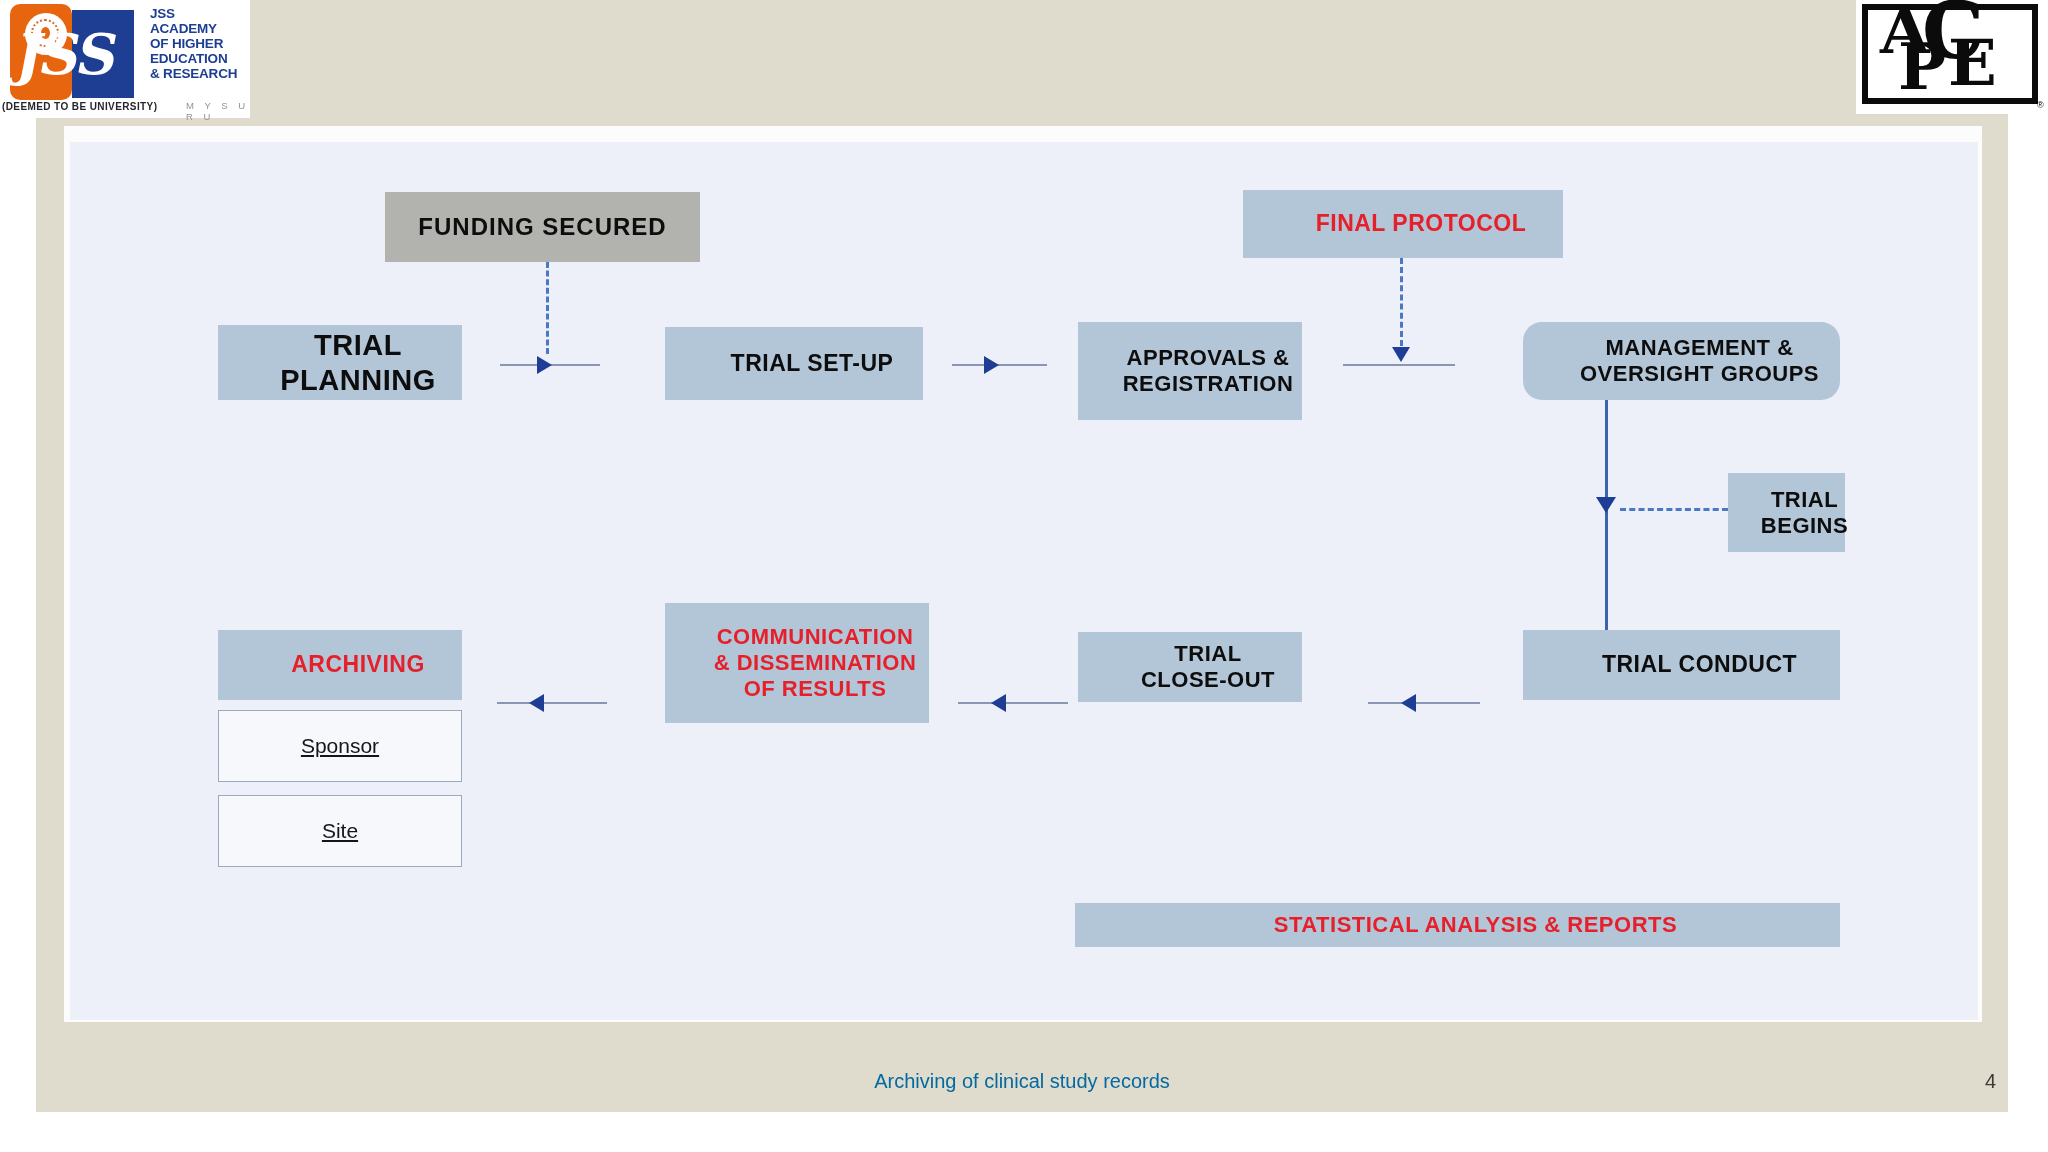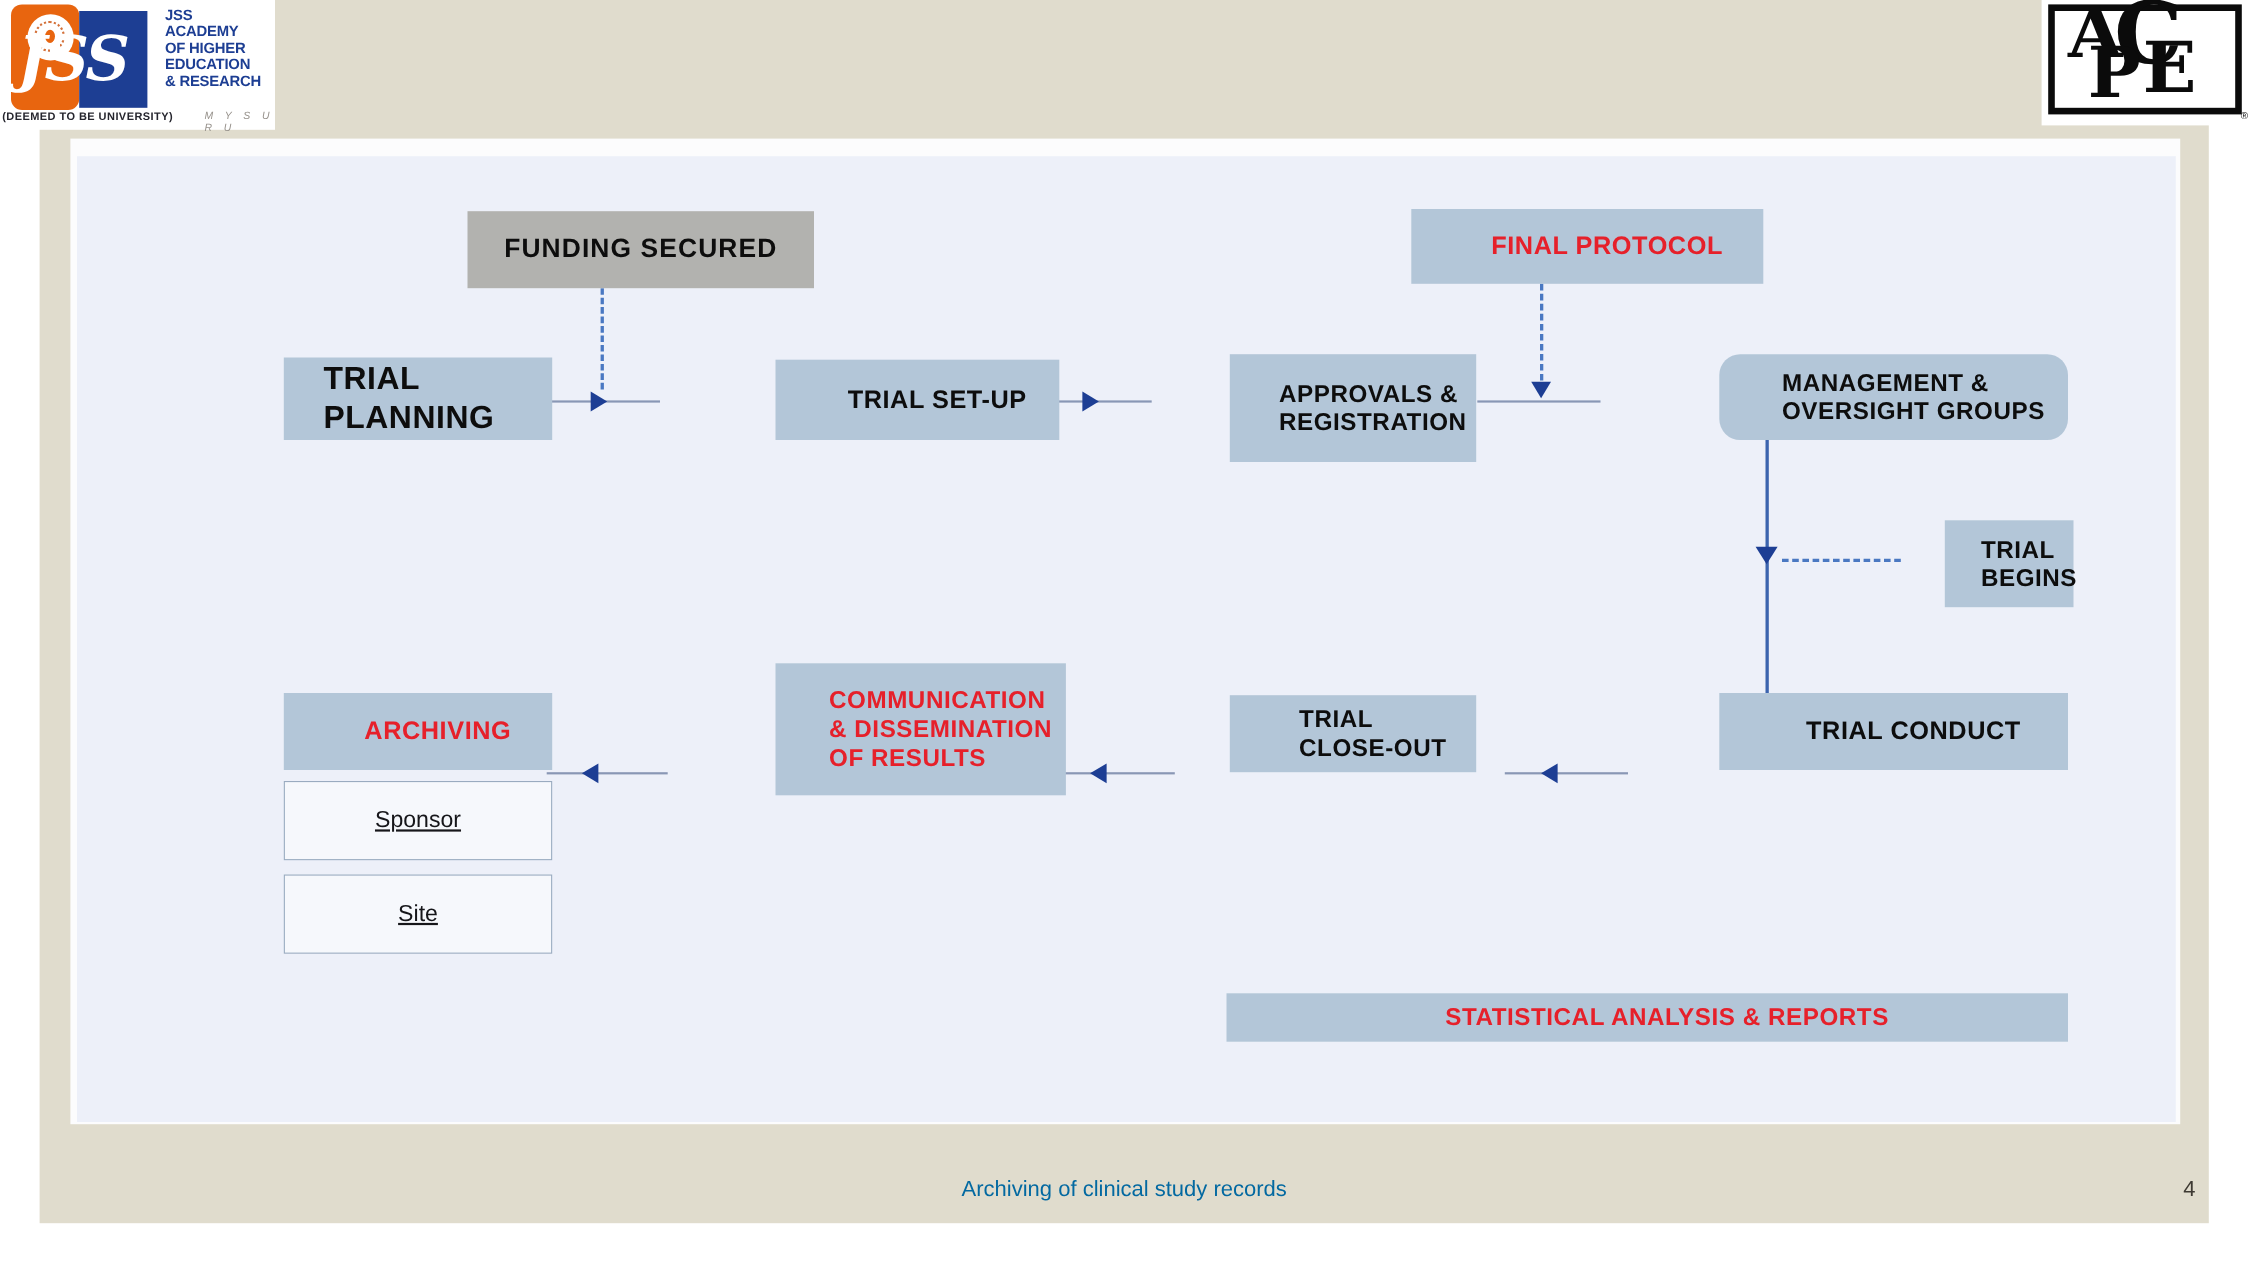--- a/index.html
+++ b/index.html
@@ -5,22 +5,22 @@
   * { margin:0; padding:0; box-sizing:border-box; }
   html,body { width:2048px; height:1152px; background:#ffffff; overflow:hidden;
               font-family:"Liberation Sans", sans-serif; }
   .abs { position:absolute; }
   .page { position:absolute; left:0; top:0; width:2048px; height:1152px; background:#ffffff; }
   .slide { left:36px; top:0; width:1972px; height:1112px; background:#e0dccd; }
   .panel-white { left:64px; top:126px; width:1918px; height:896px; background:#fcfcfd; }
   .panel-blue { left:70px; top:142px; width:1908px; height:878px; background:#edf0f9; }
 
   .node { position:absolute; display:flex; align-items:center; justify-content:center;
-          font-weight:bold; letter-spacing:0.5px; line-height:1.18;
-          white-space:pre-line; color:#0d0d0d;margin-left:40px; }
+          text-align:center; font-weight:bold; letter-spacing:0.5px; line-height:1.18;
+          white-space:pre-line; color:#0d0d0d; }
   .box-blue { background:#b3c6d8;padding-left:36px; }
   .box-gray { background:#b2b2af; }
   .txt-red  { color:#e6202a; }
   .box-plain { background:#f6f8fc; border:1.5px solid #9aabc0; font-weight:normal;
                letter-spacing:0; color:#16161a;text-decoration:underline; }
 
   .hline { position:absolute; height:2px; background:#8997b5; }
   .vline { position:absolute; width:3px; background:#3c64ae; }
   .dash-v { position:absolute; width:0; border-left:3px dashed #4a78c2; }
   .dash-h { position:absolute; height:0; border-top:3px dashed #4a78c2; }
@@ -41,21 +41,21 @@
   .jss-emblem { left:15px; top:9px; width:42px; height:42px; background:#ffffff; border-radius:50%; }
   .jss-emblem-inner { left:6px; top:6px; width:28px; height:28px; border-radius:50%;
                       border:2px dotted #d4713a; }
   .jss-emblem-dot { left:16px; top:14px; width:9px; height:12px; border-radius:50%; background:#e8650f; }
   .jss-script { left:16px; top:26px; font-family:"DejaVu Serif", serif; font-style:italic;
                 font-weight:bold; font-size:56px; color:#ffffff; letter-spacing:-2px; line-height:1; }
   .jss-deemed { left:2px; top:101px; width:190px; font-size:10px; font-weight:bold;
                 color:#26262e; letter-spacing:0.4px; }
   .jss-name { left:150px; top:6px; font-size:13.5px; font-weight:bold; line-height:15px;
               color:#1d3e93; letter-spacing:-0.2px; }
-  .jss-city { left:186px; top:100px; font-size:9.5px; color:#97928c; letter-spacing:4px;font-style:italic; }
+  .jss-city { left:186px; top:100px; font-size:9.5px; color:#97928c; letter-spacing:4px; }
 
   
   .acpe-plate { left:1856px; top:0; width:192px; height:114px; background:#ffffff; }
   .acpe-frame { left:6px; top:4px; width:176px; height:100px; border:6px solid #0b0b0b; background:#ffffff; }
   .acpe-letter { position:absolute; font-family:"DejaVu Serif", serif; font-weight:bold;
                  color:#0b0b0b; line-height:0.9; }
   .acpe-reg { left:181px; top:100px; font-size:9px; color:#0b0b0b; }
 </style>
 </head>
 <body>

